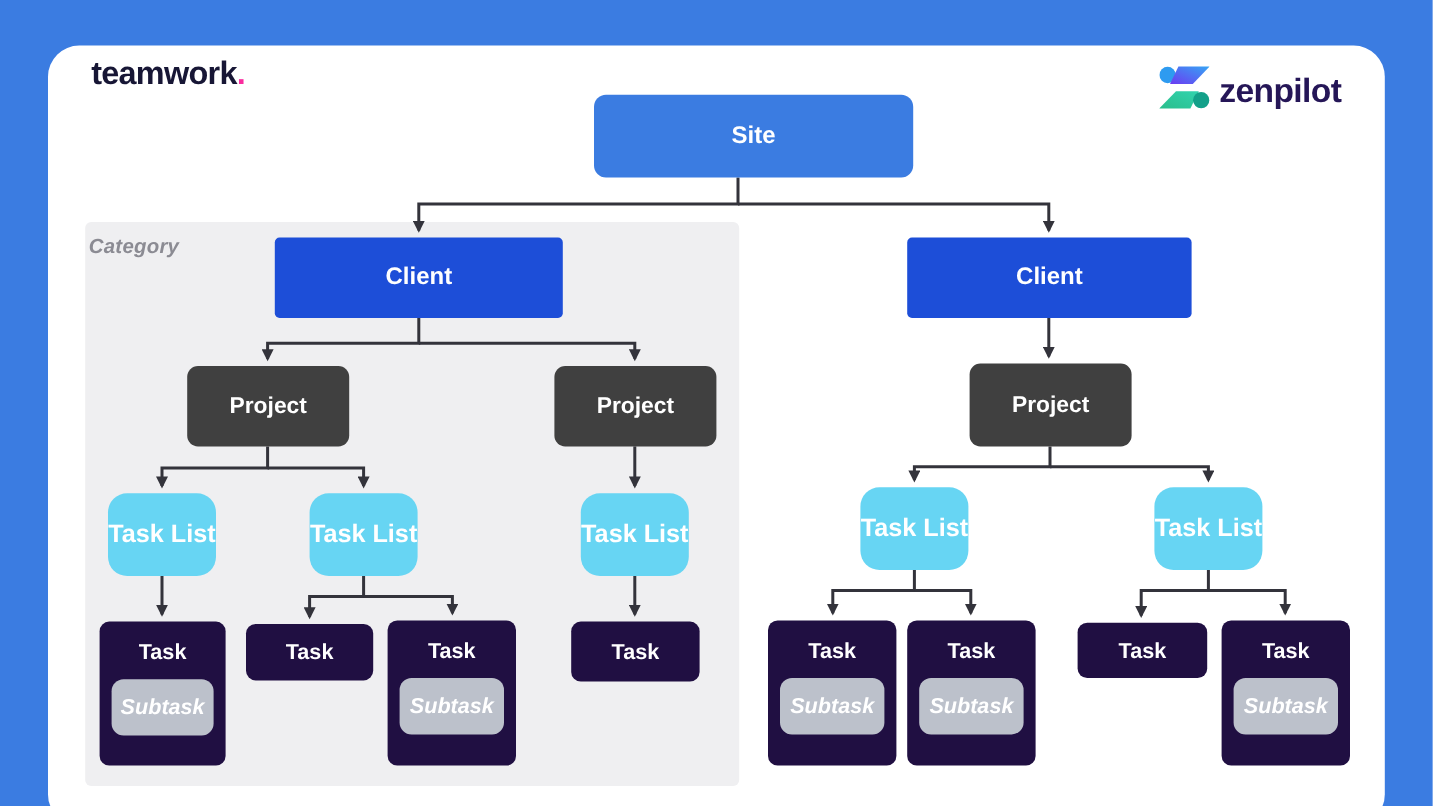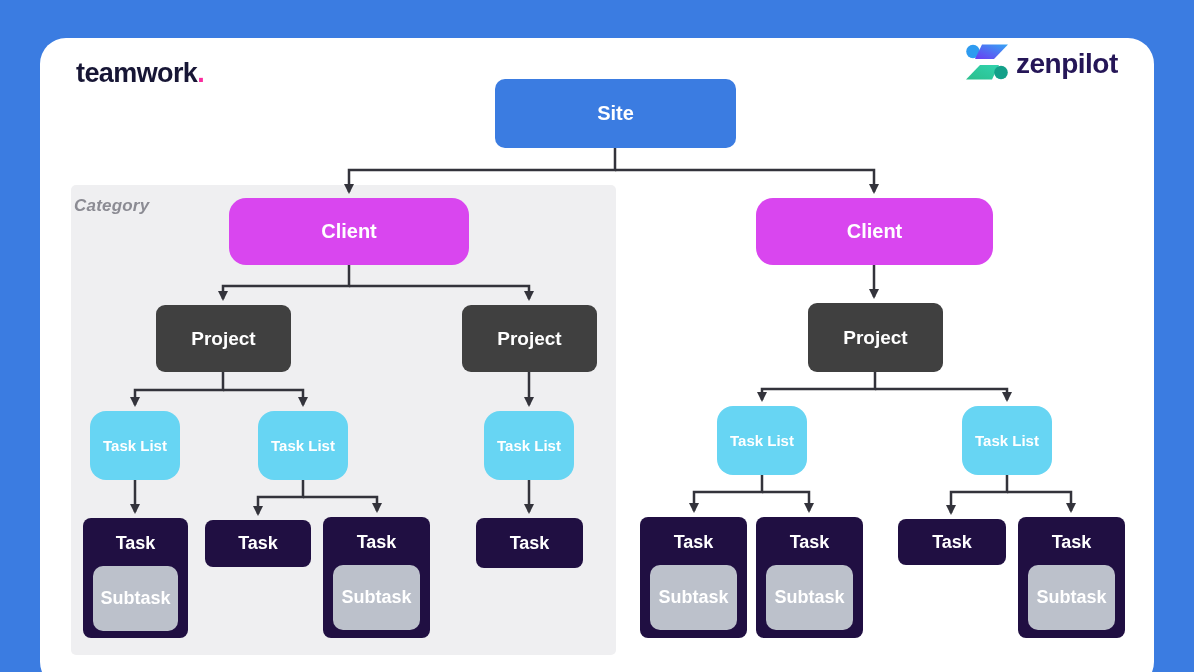--- a/index.html
+++ b/index.html
@@ -8,42 +8,42 @@
 
   .frame { position:relative; width:1194px; height:672px; background:#3B7CE1; overflow:hidden; }
   .card  { position:absolute; left:40px; top:38px; width:1114px; height:650px;
            background:#ffffff; border-radius:26px; }
 
   .panel { position:absolute; left:71px; top:185px; width:545px; height:470px;
            background:#EFEFF1; border-radius:5px; }
   .category-label { position:absolute; left:74px; top:196px; font-size:17px; font-weight:bold;
            font-style:italic; color:#8B8B93; letter-spacing:0.2px; }
 
-  .brand-wrap { position:absolute; left:76px; top:58px; }
+  .brand-wrap { position:absolute; left:76px; top:46px; }
   .brand { font-size:27px; font-weight:bold; color:#171635; letter-spacing:-0.6px; }
   .brand .dot { color:#FA2C9E; }
   .tagline { margin-top:4px; font-size:15px; color:#1C1A3E; letter-spacing:0.4px; }
 
-  .partner { position:absolute; left:966px; top:44px; display:flex; align-items:center; gap:8px; }
+  .partner { position:absolute; left:966px; top:55px; display:flex; align-items:center; gap:8px; }
   .partner-name { font-size:28px; font-weight:bold; color:#251657; letter-spacing:-0.5px; }
 
   svg.connectors { position:absolute; left:0; top:0; pointer-events:none; }
 
   .node { position:absolute; display:flex; align-items:center; justify-content:center;
           color:#ffffff; font-weight:bold; text-align:center; }
   .n-site     { background:#3B7CE1; border-radius:10px; font-size:20px; }
-  .n-client   { background:#d946ef; border-radius:17px; font-size:20px; }
+  .n-client   { background:#1d4ed8; border-radius:4px; font-size:20px; }
   .n-project  { background:#404040; border-radius:9px;  font-size:19px; }
-  .n-tasklist { background:#67D5F3; border-radius:16px; font-size:15px; }
+  .n-tasklist { background:#67D5F3; border-radius:16px; font-size:21px; }
   .n-task     { background:#200F42; border-radius:8px;  font-size:18px; }
   .n-task-tall{ background:#200F42; border-radius:8px;  font-size:18px;
                 display:flex; flex-direction:column; align-items:stretch; justify-content:flex-start; }
   .task-label { height:48px; display:flex; align-items:center; justify-content:center; padding-top:3px; }
-  .subtask    { height:65px; margin:0 10px; background:#BCC1CB; border-radius:10px;
-                display:flex; align-items:center; justify-content:center; font-size:18px; color:#ffffff; }
+  .subtask    { height:47px; margin:0 10px; background:#BCC1CB; border-radius:10px;
+                display:flex; align-items:center; justify-content:center; font-size:18px; color:#ffffff;font-style:italic; }
 </style>
 </head>
 <body>
 
 <div class="frame">
   <div class="card"></div>
 
   <div class="panel"></div>
   <div class="category-label">Category</div>
 
@@ -94,21 +94,21 @@
       <path d="M874,265 L874,297" marker-end="url(#arw)"></path>
       <path d="M875,372 L875,389 L762,389 L762,400" marker-end="url(#arw)"></path>
       <path d="M875,389 L1007,389 L1007,400" marker-end="url(#arw)"></path>
       <path d="M762,475 L762,492 L694,492 L694,511" marker-end="url(#arw)"></path>
       <path d="M762,492 L809,492 L809,511" marker-end="url(#arw)"></path>
       <path d="M1007,475 L1007,492 L951,492 L951,513" marker-end="url(#arw)"></path>
       <path d="M1007,492 L1071,492 L1071,511" marker-end="url(#arw)"></path>
     </g>
   </svg>
 
-  <div class="node n-site" style="left:495px; top:79px; width:241px; height:69px;">Site</div>
+  <div class="node n-site" style="left:495px; top:79px; width:266px; height:69px;">Site</div>
 
   <div class="node n-client" style="left:229px; top:198px; width:240px; height:67px;">Client</div>
   <div class="node n-client" style="left:756px; top:198px; width:237px; height:67px;">Client</div>
 
   <div class="node n-project" style="left:156px; top:305px; width:135px; height:67px;">Project</div>
   <div class="node n-project" style="left:462px; top:305px; width:135px; height:67px;">Project</div>
   <div class="node n-project" style="left:808px; top:303px; width:135px; height:69px;">Project</div>
 
   <div class="node n-tasklist" style="left:90px;  top:411px; width:90px; height:69px;">Task List</div>
   <div class="node n-tasklist" style="left:258px; top:411px; width:90px; height:69px;">Task List</div>

